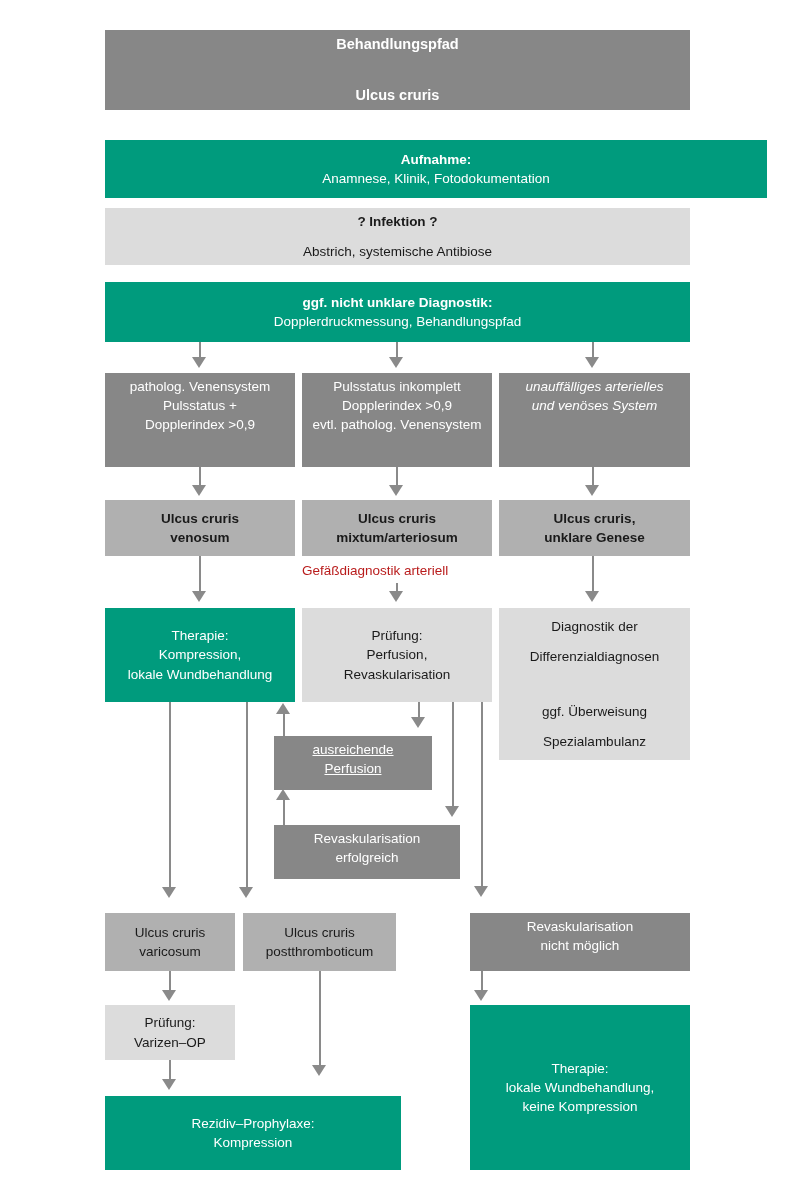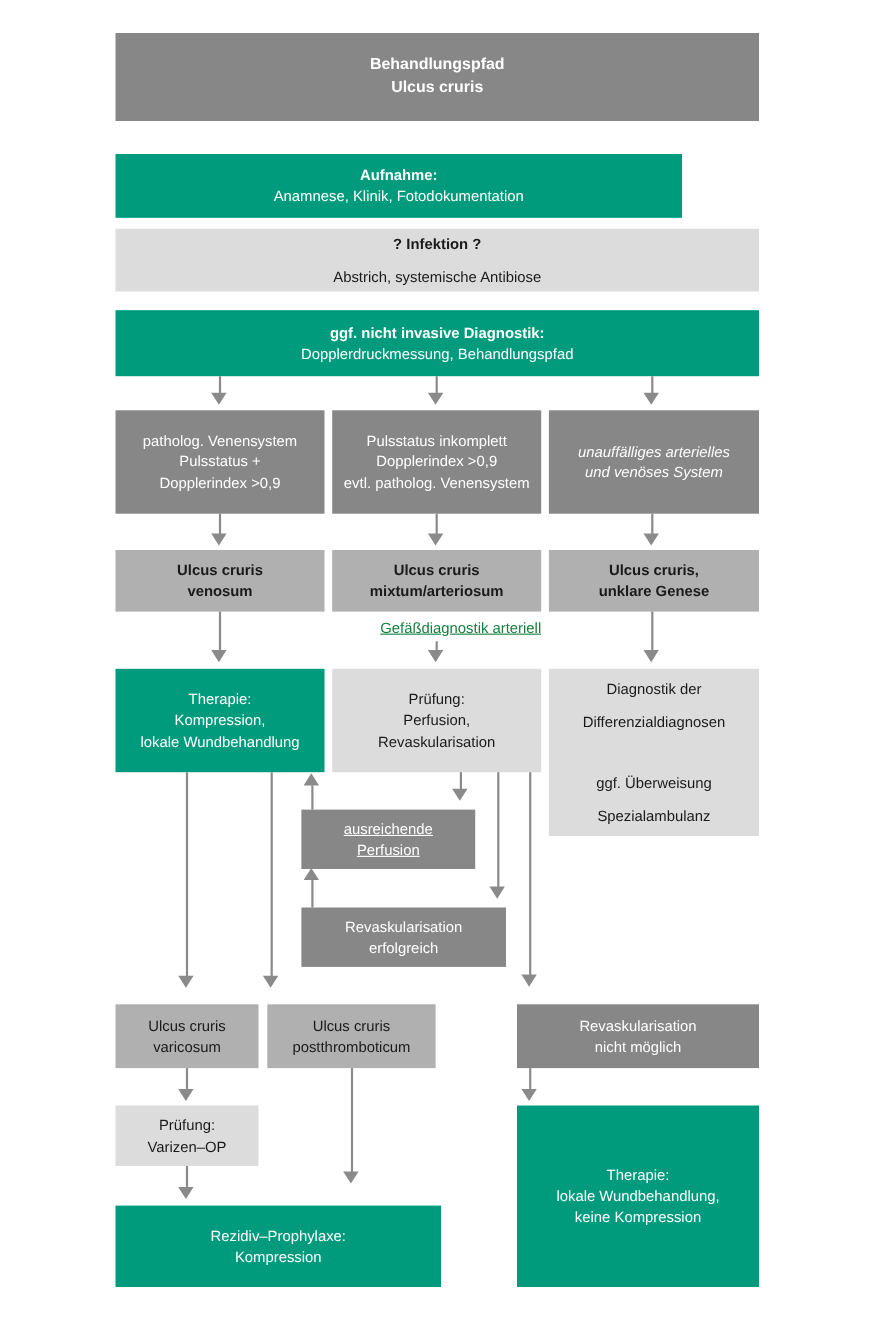--- a/index.html
+++ b/index.html
@@ -24,32 +24,31 @@
     text-align:center;
     line-height:1.42;
     font-size:13.5px;
     padding:4px 6px;
     white-space:pre-line;
   }
   .box .ttl{ font-weight:bold; display:block; }
   .box .sub{ display:block; }
 
   
-  .c-dark   { background:#878787; color:#ffffff; }
+  .c-dark   { background:#878787; color:#ffffff;justify-content:space-between; }
   .c-green  { background:#009b7d; color:#ffffff; }
   .c-light  { background:#dcdcdc; color:#1a1a1a;gap:11px; }
   .c-med    { background:#b0b0b0; color:#1a1a1a; }
 
   .free-label{
     position:absolute;
     font-size:13.5px;
-    color:#15803d;
-    text-align:right;
+    color:#b91c1c;
+    text-align:left;
     line-height:1.4;
-    text-decoration:underline;
   }
 
   
   .ln{
     position:absolute;
     background:#8a8a8a;
   }
   .vl{ width:1.6px; }
   .arw{
     position:absolute;
@@ -63,32 +62,32 @@
 </head>
 <body>
 
 <div id="canvas">
 
   <div class="box c-dark" style="left:105px;top:30px;width:585px;height:80px;font-size:14.5px;font-weight:bold;">
     <span class="ttl">Behandlungspfad</span>
     <span class="ttl">Ulcus cruris</span>
   </div>
 
-  <div class="box c-green" style="left:105px;top:140px;width:515px;height:58px;">
+  <div class="box c-green" style="left:105px;top:140px;width:662px;height:58px;">
     <span class="ttl">Aufnahme:</span>
     <span class="sub">Anamnese, Klinik, Fotodokumentation</span>
   </div>
 
   <div class="box c-light" style="left:105px;top:208px;width:585px;height:57px;">
     <span class="ttl">? Infektion ?</span>
     <span class="sub">Abstrich, systemische Antibiose</span>
   </div>
 
   <div class="box c-green" style="left:105px;top:282px;width:585px;height:60px;">
-    <span class="ttl">ggf. nicht invasive Diagnostik:</span>
+    <span class="ttl">ggf. nicht unklare Diagnostik:</span>
     <span class="sub">Dopplerdruckmessung, Behandlungspfad</span>
   </div>
 
   <div class="ln vl" style="left:199px;top:342px;height:17px;"></div>
   <div class="arw arw-down" style="left:192px;top:357px;"></div>
   <div class="ln vl" style="left:396px;top:342px;height:17px;"></div>
   <div class="arw arw-down" style="left:389px;top:357px;"></div>
   <div class="ln vl" style="left:592px;top:342px;height:17px;"></div>
   <div class="arw arw-down" style="left:585px;top:357px;"></div>
 

